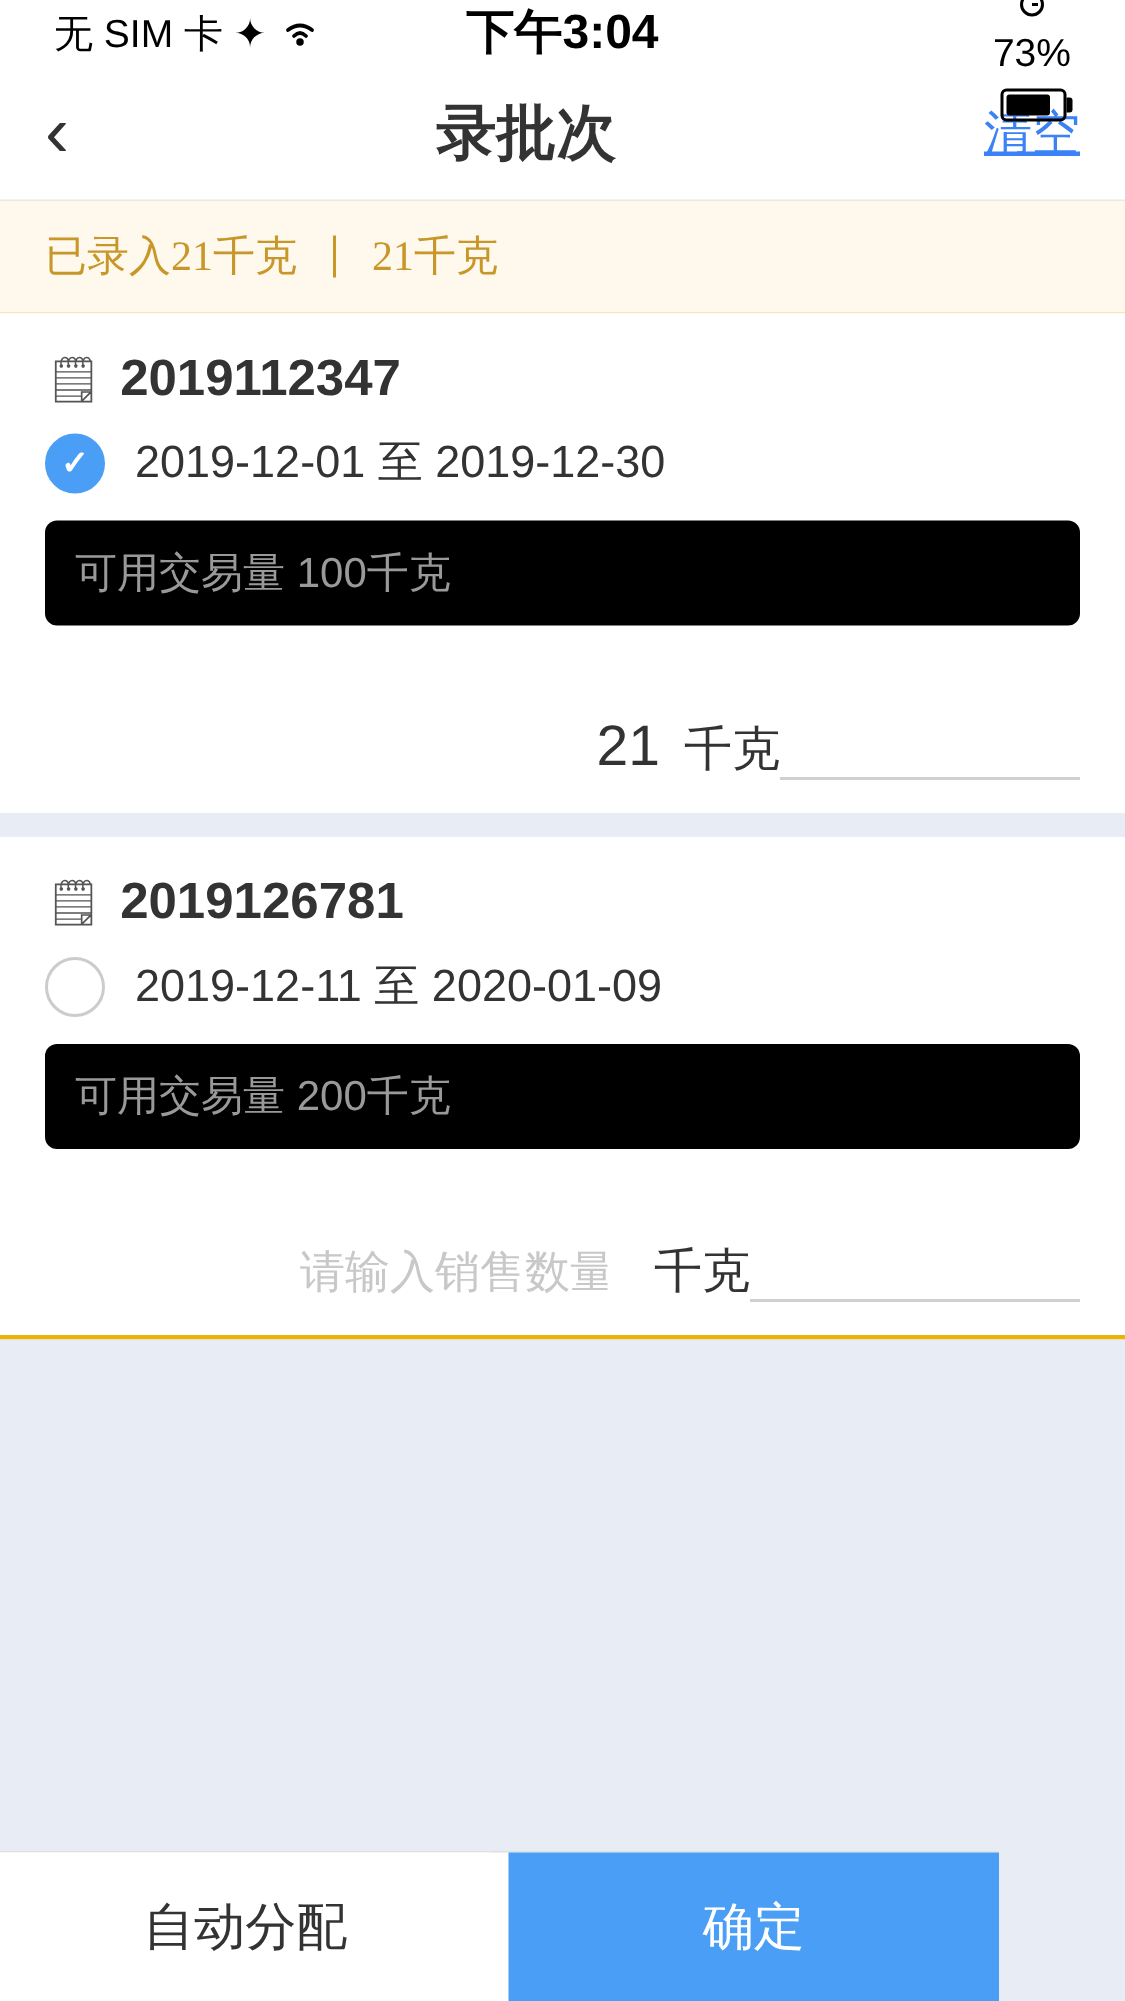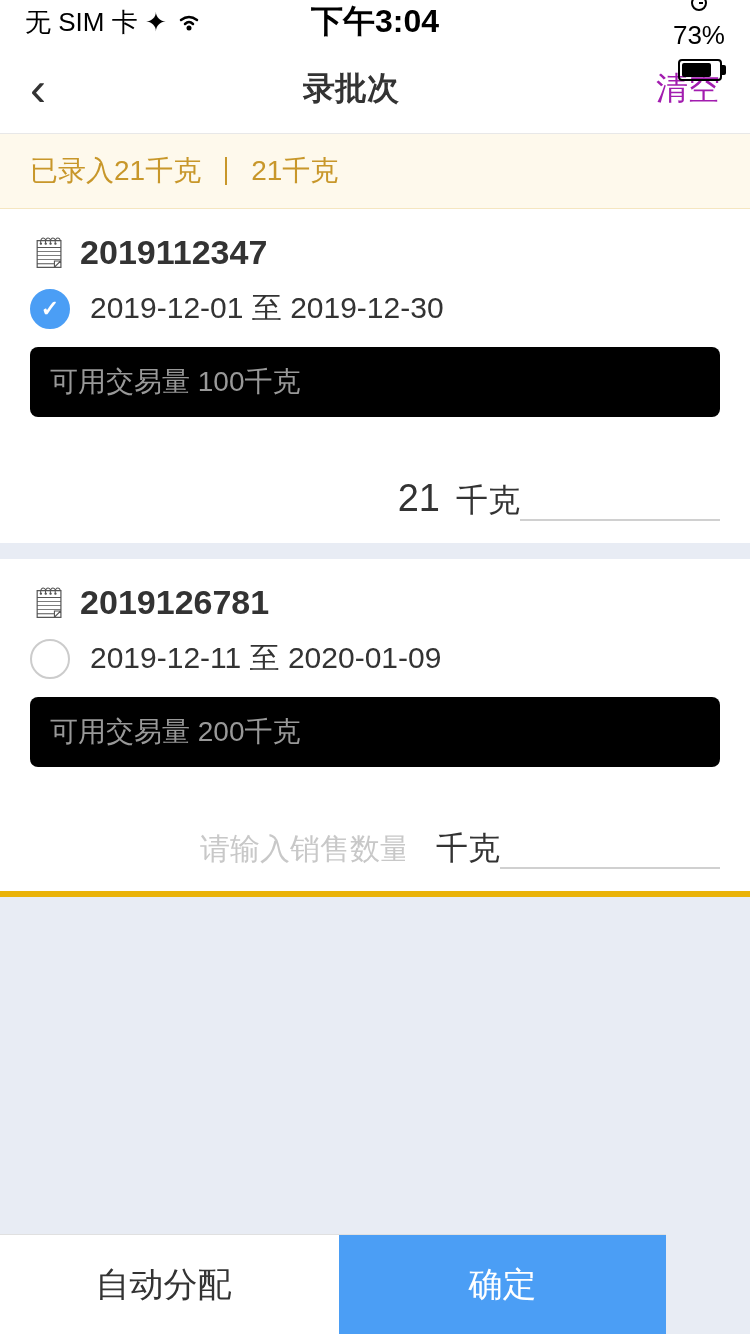--- a/index.html
+++ b/index.html
@@ -13,21 +13,21 @@
     }
 
     
     .status-bar {
       width: 750px;
       height: 44px;
       background: #fff;
       display: flex;
       align-items: center;
       justify-content: space-between;
-      padding: 0 25px;
+      padding: 0 36px;
     }
     .status-left {
       display: flex;
       align-items: center;
       gap: 8px;
       font-size: 28px;
       font-weight: 500;
       color: #000;
     }
     .status-center {
@@ -86,39 +86,41 @@
       justify-content: space-between;
       padding: 0 30px;
       border-bottom: 1px solid #e8e8e8;
     }
     .nav-back {
       font-size: 36px;
       color: #333;
       cursor: pointer;
     }
     .nav-title {
-      font-size: 32px;
+      font-size: 40px;
       font-weight: 600;
       color: #333;
     }
     .nav-action {
       font-size: 32px;
-      color: #a21caf;
+      color: #3b82f6;
       cursor: pointer;
+      text-decoration: underline;
     }
 
     
     .info-banner {
       width: 750px;
       background: #fef9ec;
       padding: 18px 30px;
       display: flex;
       align-items: center;
       gap: 24px;
       border-bottom: 1px solid #f5e6c0;
+      font-family: Liberation Serif, serif;
     }
     .info-banner-text {
       font-size: 28px;
       color: #c8972a;
     }
     .info-divider {
       width: 2px;
       height: 28px;
       background: #c8972a;
     }
@@ -220,21 +222,21 @@
       background: #e8ecf4;
     }
 
     
     .input-row {
       display: flex;
       align-items: center;
       justify-content: flex-end;
       padding: 16px 30px 20px;
       gap: 16px;
-      border-bottom: 6px solid #eab308;
+      border-bottom: 3px solid #eab308;
     }
     .input-unit {
       font-size: 32px;
       color: #333;
     }
     .input-line {
       width: 220px;
       height: 2px;
       background: #d0d0d0;
       align-self: flex-end;

